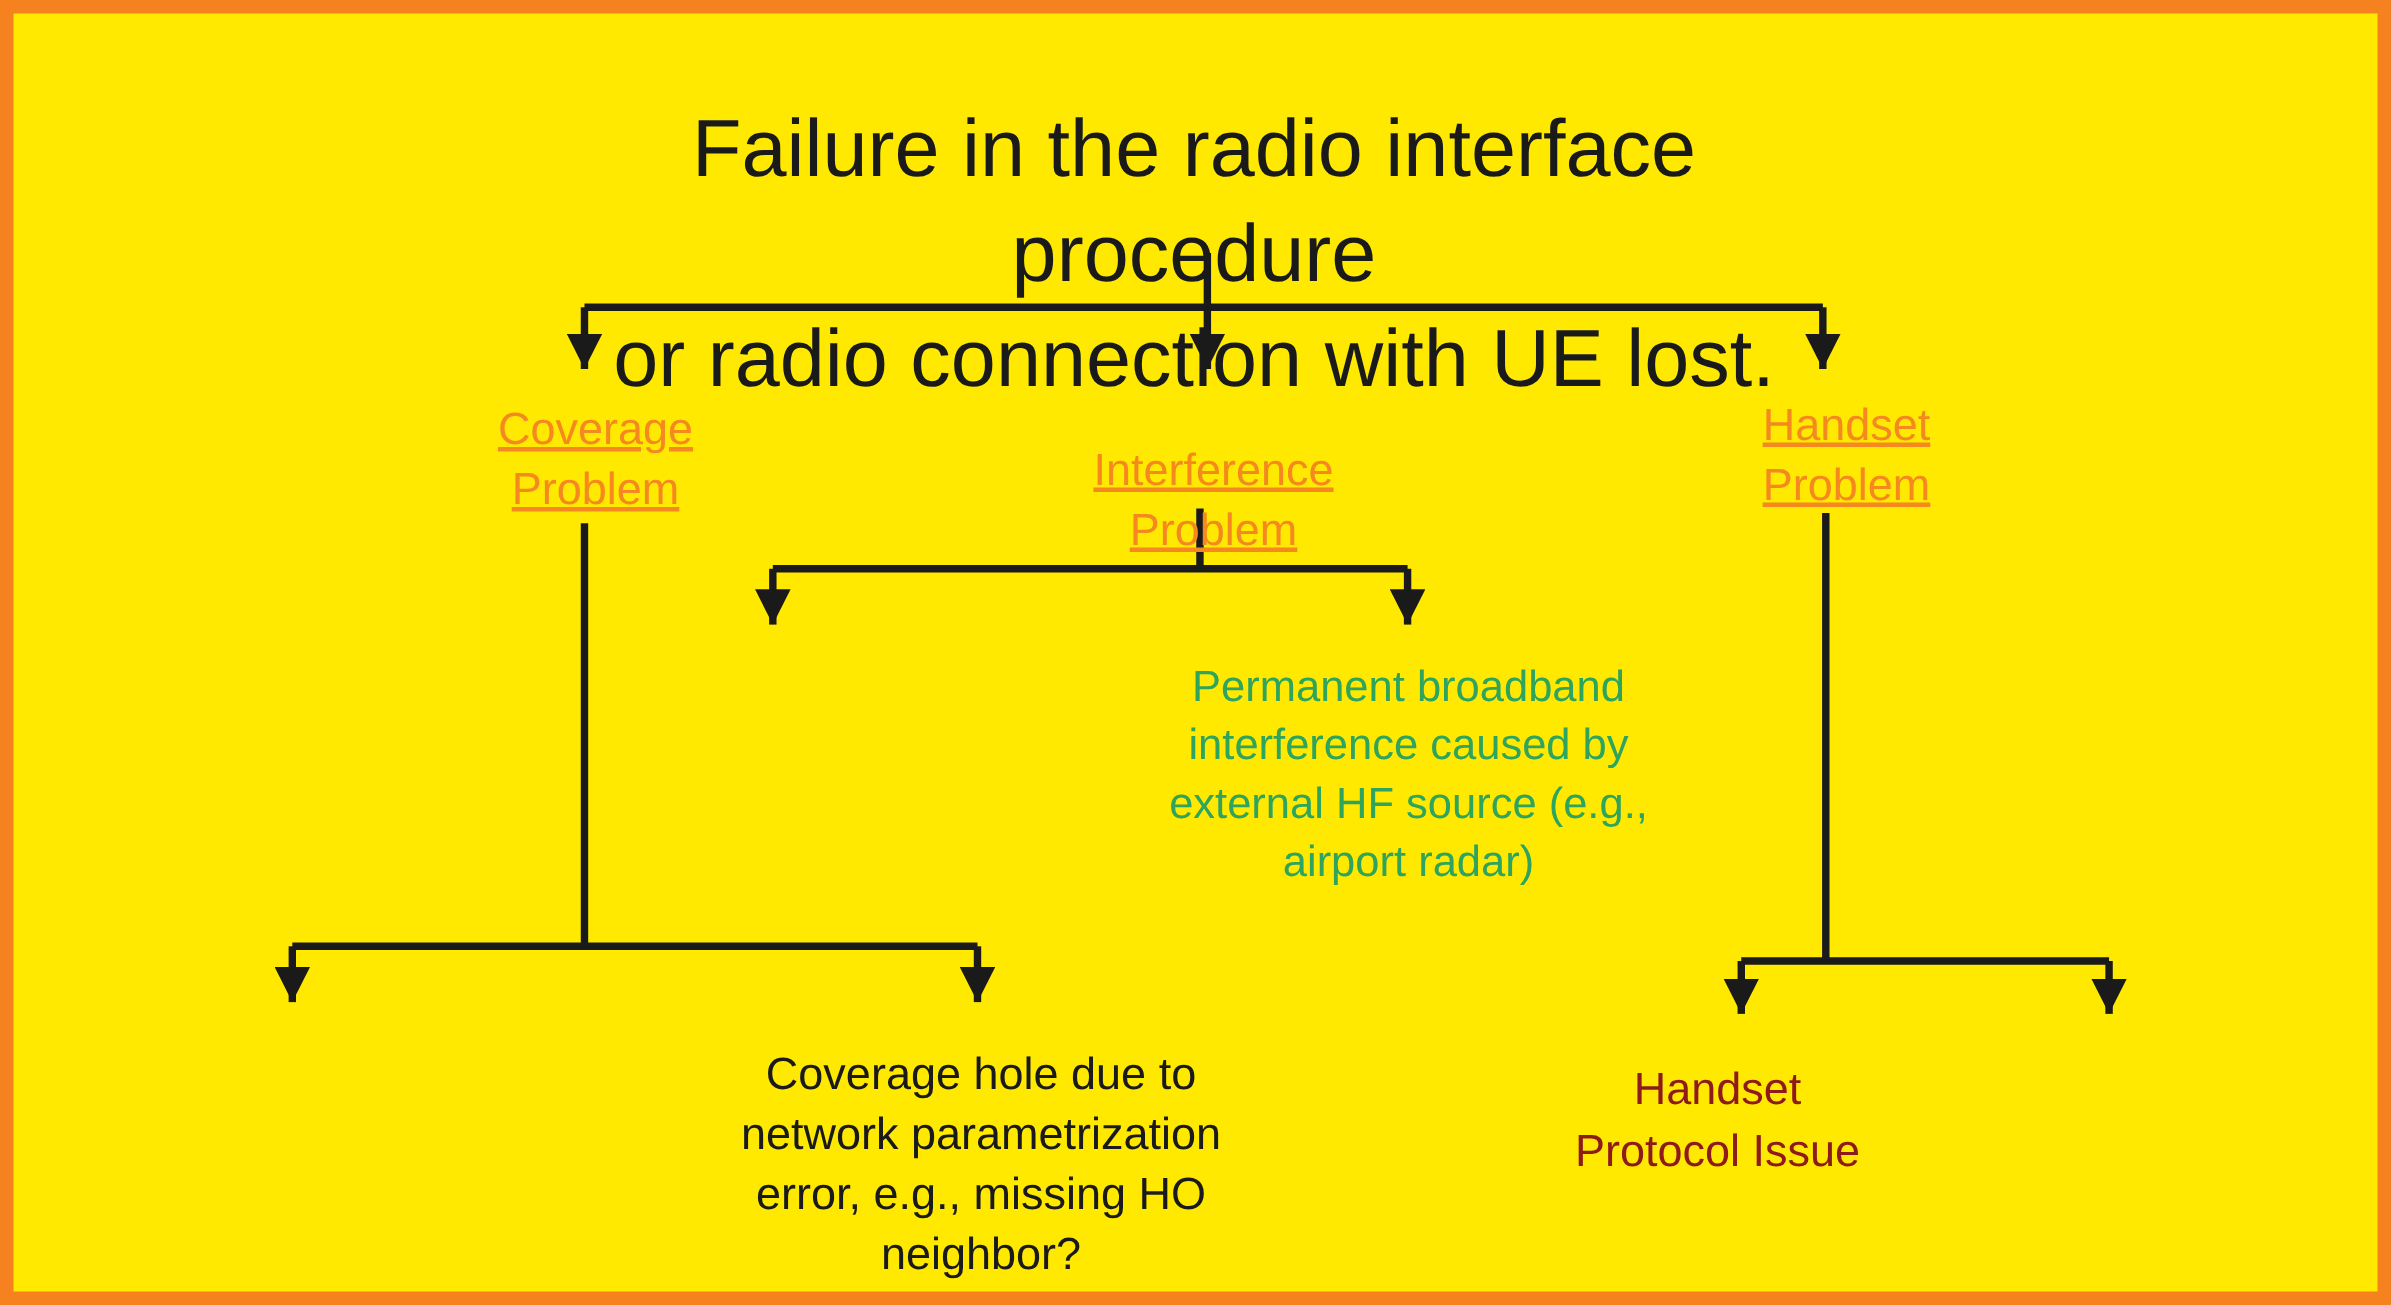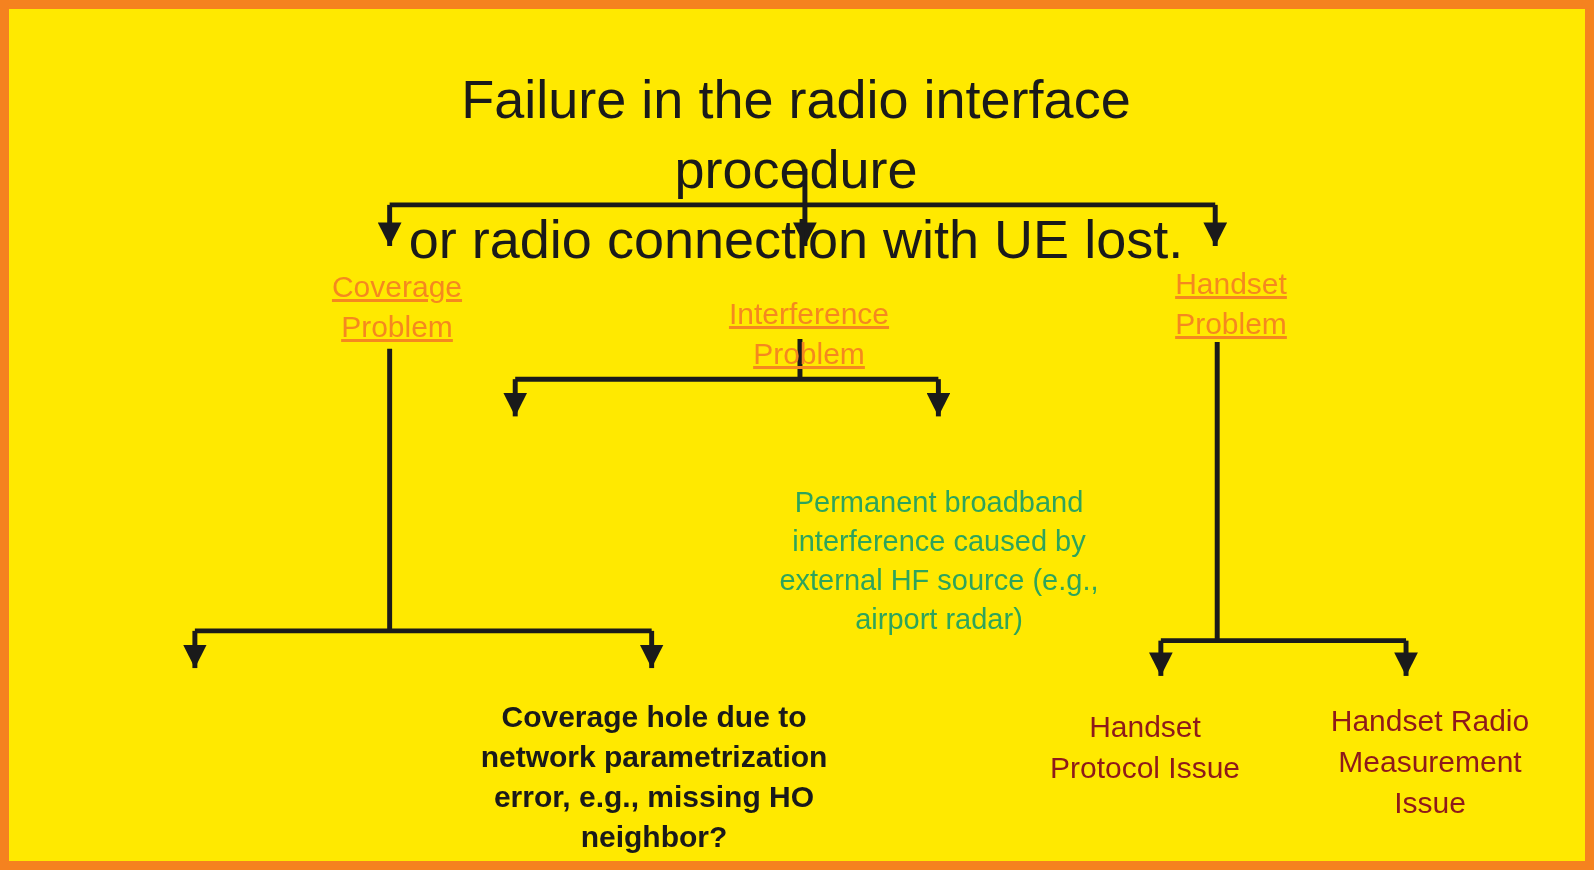--- a/index.html
+++ b/index.html
@@ -15,21 +15,21 @@
   }
   .node {
     position: absolute;
     text-align: center;
     white-space: pre-line;
   }
   #root-node      { font-size: 54px; line-height: 1.3;  color: var(--leaf-black, #1a1a1a); }
   .branch         { font-size: 30px; line-height: 1.33; color: var(--branch-text, #F5881F); text-decoration: underline; }
   .green-leaf     { color: var(--leaf-green, #2EA45C); }
   #scheduler-node { font-size: 40px; line-height: 1.3; }
-  #broadband-node { font-size: 29px; line-height: 1.34; margin-top: 44px; }
+  #broadband-node { font-size: 29px; line-height: 1.34; }
   .black-leaf     { font-size: 30px; line-height: 1.33; color: var(--leaf-black, #1a1a1a); }
   .maroon-leaf    { font-size: 30px; line-height: 1.36; color: var(--leaf-maroon, #8E1A1A); }
   #diagram-svg {
     position: absolute; left: 0; top: 0;
     width: 100%; height: 100%;
     pointer-events: none;
   }
   #diagram-svg path.connector {
     fill: none;
     stroke: var(--line, #1a1a1a);
@@ -75,24 +75,21 @@
   <div class="node branch" style="left:650px; top:253px; width:300px;margin-top:32px;">Interference
 Problem</div>
   <div class="node branch" style="left:1072px; top:255px; width:300px;">Handset
 Problem</div>
 
   <div class="node green-leaf" id="broadband-node" style="left:700px; top:430px; width:460px;">Permanent broadband
 interference caused by
 external HF source (e.g.,
 airport radar)</div>
 
-  <div class="node black-leaf" style="left:430px; top:688px; width:430px;font-weight:bold;">Coverage hole due to
+  <div class="node black-leaf" style="left:430px; top:688px; width:430px;">Coverage hole due to
 network parametrization
 error, e.g., missing HO
 neighbor?</div>
 
   <div class="node maroon-leaf" style="left:976px; top:698px; width:320px;">Handset
 Protocol Issue</div>
-  <div class="node maroon-leaf" style="left:1261px; top:692px; width:320px;">Handset Radio
-Measurement
-Issue</div>
 
 </div>
 
 </body></html>

